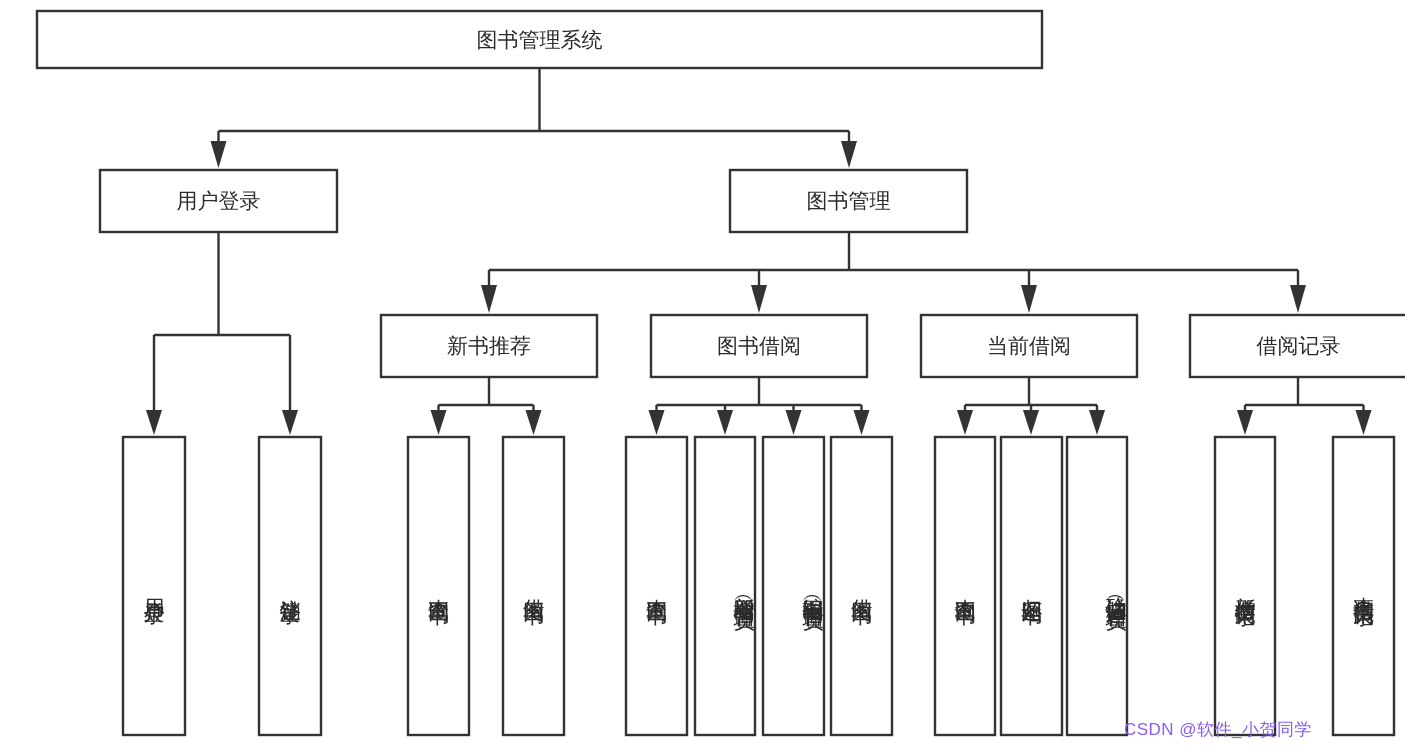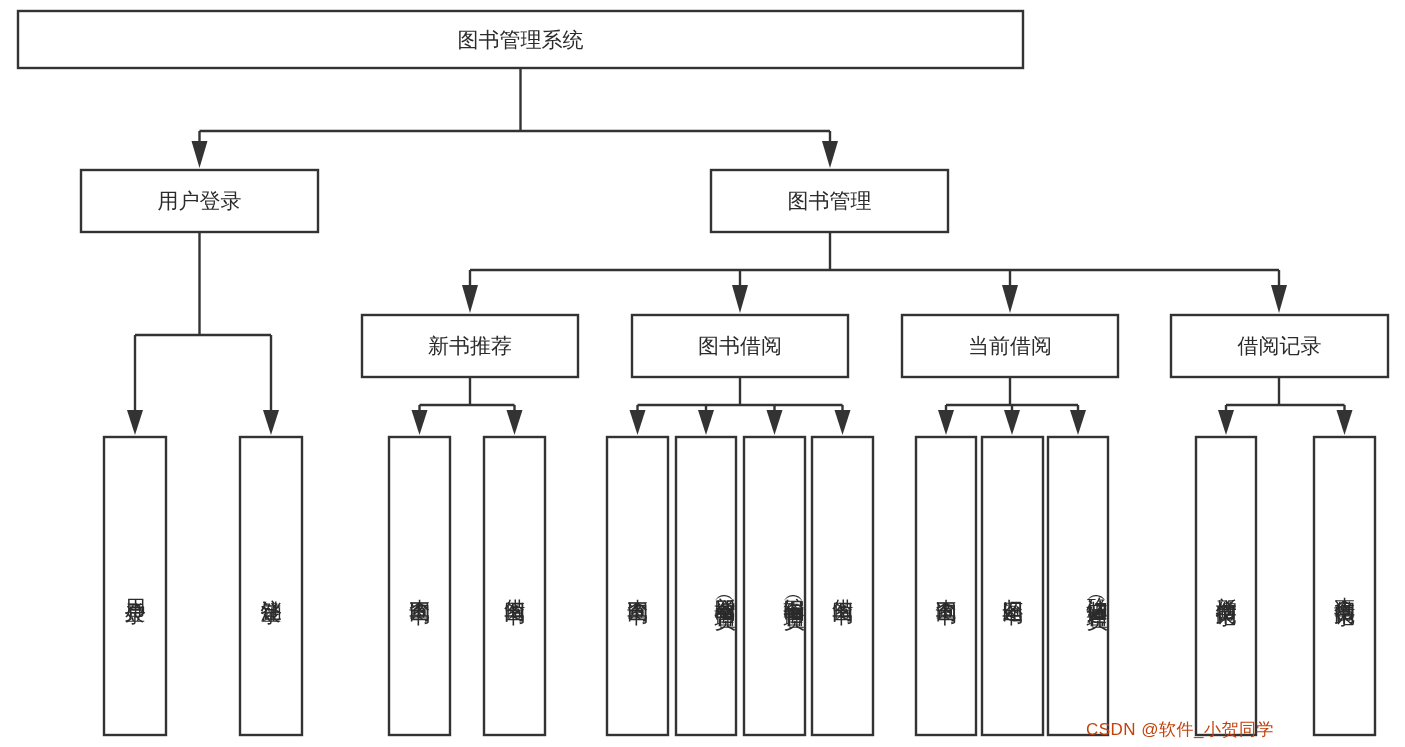--- a/index.html
+++ b/index.html
@@ -11,20 +11,21 @@
     width: 1405px;
     height: 747px;
     font-family: "Liberation Sans", "DejaVu Sans", sans-serif;
     overflow: hidden;
   }
   #diagram-root {
     position: relative;
     width: 1298px;
     height: 747px;
     background: #ffffff;
+    margin-left: 19px;
   }
   svg#flowchart {
     position: absolute;
     left: 0;
     top: 0;
     width: 1405px;
     height: 747px;
     display: block;
   }
   .node-rect {
@@ -44,23 +45,23 @@
   }
   .node-label-h {
     fill: #2b2b2b;
     font-family: "Liberation Sans", "DejaVu Sans", sans-serif;
     font-size: 21px;
     text-anchor: middle;
     dominant-baseline: middle;
   }
   .watermark {
     position: absolute;
-    right: 24px;
+    right: 5px;
     bottom: 6px;
-    color: #c2410c;
+    color: #8b5cf6;
     font-size: 17px;
     font-family: "Liberation Sans", "DejaVu Sans", sans-serif;
     letter-spacing: 0.5px;
     white-space: nowrap;
     user-select: none;
   }
   
   .leaf-label {
     position: absolute;
     writing-mode: vertical-rl;

